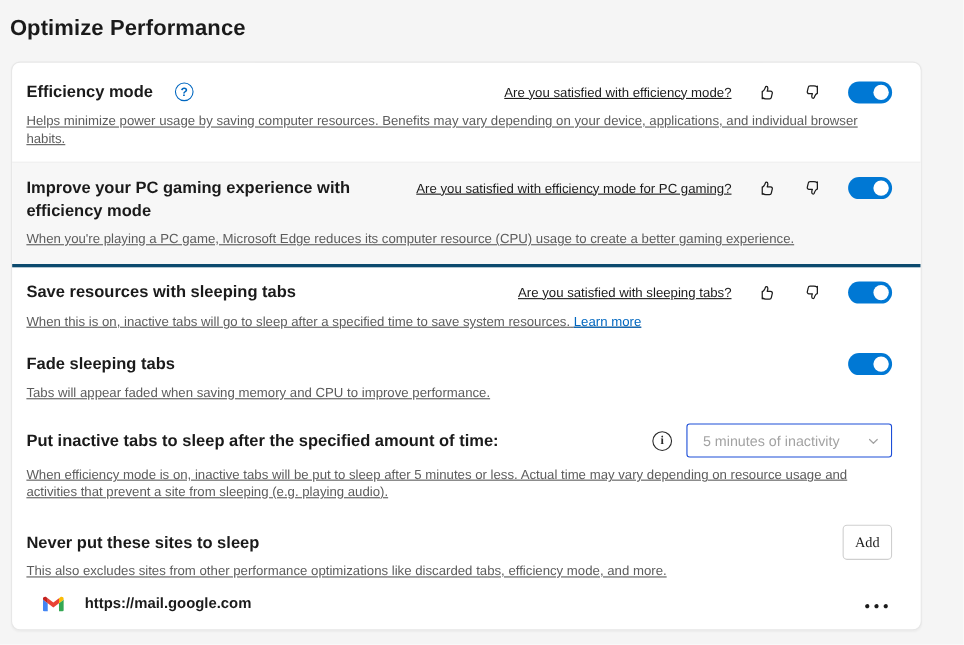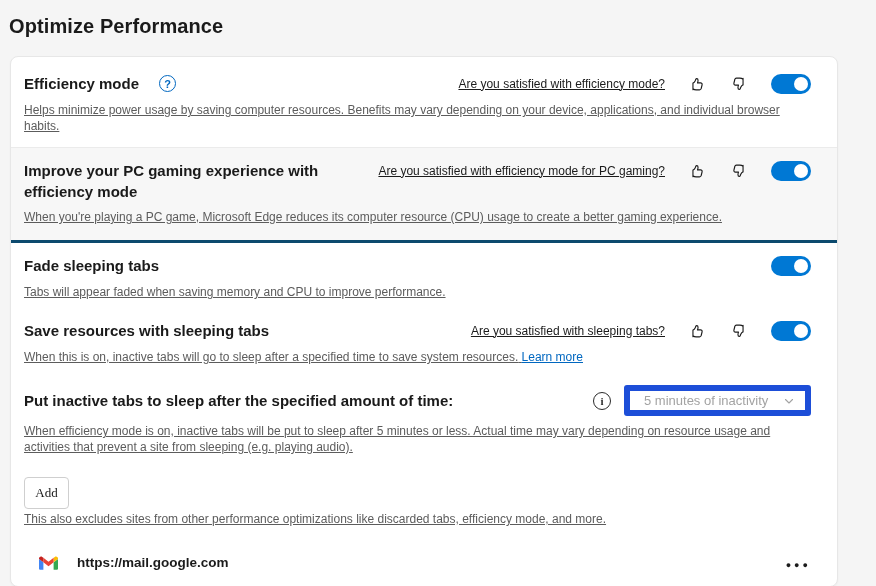--- a/index.html
+++ b/index.html
@@ -85,41 +85,41 @@
     width:18px; height:18px; border-radius:50%;
     border:1.4px solid #2b2b2b; color:#2b2b2b;
     font-size:11px; font-weight:600; font-family:"Liberation Serif", serif;
     display:inline-flex; align-items:center; justify-content:center;
     margin-right:13px;
   }
 
   
   .dropdown {
     width:187px; height:31px;
-    border:6px solid #1d4ed8; border-radius:3px;
+    border:1px solid #1d4ed8; border-radius:3px;
     background:#fff;
     display:flex; align-items:center; justify-content:space-between;
     padding:0 10px 0 14px;
     color:#a3a3a3; font-size:13px;
     cursor:default;
   }
   .dropdown svg { width:12px; height:12px; stroke:#a3a3a3; }
 
   
   .add-btn {
     min-width:45px; height:32px;
     background:#fff; border:1px solid #cfcfcf; border-radius:4px;
     font-size:13px; color:#1a1a1a; font-family:Liberation Serif, serif;
     cursor:pointer; padding:0 10px;
   }
 
   
   .site-row {
     display:flex; align-items:center;
-    margin:28px 26px 0 28px;
+    margin:14px 26px 0 28px;
     padding-bottom:16px;
   }
   .gmail-icon { width:19px; height:15px; display:block; }
   .site-url {
     margin-left:19px;
     font-size:13.5px; font-weight:600; color:#1b1b1b;
     flex:1;
   }
   .more-btn {
     background:none; border:none; cursor:pointer;
@@ -174,70 +174,71 @@
           </svg>
         </button>
         <button class="toggle" aria-checked="true"></button>
       </div>
     </div>
     <p class="desc" style="margin-top:7px">When you're playing a PC game, Microsoft Edge reduces its computer resource (CPU) usage to create a better gaming experience.</p>
   </div>
 
   <div class="section">
     <div class="section-head">
-      <span class="sec-title">Fade sleeping tabs</span>
-      <div class="controls">
-        <button class="toggle" aria-checked="true"></button>
-      </div>
-    </div>
-    <p class="desc">Tabs will appear faded when saving memory and CPU to improve performance.</p>
-  </div>
-
-  <div class="section">
-    <div class="section-head">
       <span class="sec-title">Save resources with sleeping tabs</span>
       <div class="controls">
         <span class="question">Are you satisfied with sleeping tabs?</span>
         <button class="thumb-btn" aria-label="thumbs up">
           <svg viewBox="0 0 24 24" fill="none" stroke="currentColor" stroke-width="1.5" stroke-linecap="round" stroke-linejoin="round">
             <path d="M6.6 10.6 V 19.6 M6.6 18.3 c1.2 1 2.6 1.5 4.2 1.5 h4.6 c1.1 0 2-.7 2.2-1.8 l1.2-5 c.3-1.3-.7-2.5-2-2.5 h-4.2 c.5-1.1.8-2.3.8-3.5 0-1.3-.8-2.2-1.8-2.2-.6 0-1 .4-1.2.9 l-.6 1.7 c-.6 1.5-1.7 2.8-3.2 3.7"></path>
           </svg>
         </button>
         <button class="thumb-btn thumb-down" aria-label="thumbs down">
           <svg viewBox="0 0 24 24" fill="none" stroke="currentColor" stroke-width="1.5" stroke-linecap="round" stroke-linejoin="round">
             <path d="M6.6 10.6 V 19.6 M6.6 18.3 c1.2 1 2.6 1.5 4.2 1.5 h4.6 c1.1 0 2-.7 2.2-1.8 l1.2-5 c.3-1.3-.7-2.5-2-2.5 h-4.2 c.5-1.1.8-2.3.8-3.5 0-1.3-.8-2.2-1.8-2.2-.6 0-1 .4-1.2.9 l-.6 1.7 c-.6 1.5-1.7 2.8-3.2 3.7"></path>
           </svg>
         </button>
         <button class="toggle" aria-checked="true"></button>
       </div>
     </div>
     <p class="desc">
       <span>When this is on, inactive tabs will go to sleep after a specified time to save system resources.</span>
       <a>Learn more</a>
     </p>
+  </div>
+
+  <div class="section">
+    <div class="section-head">
+      <span class="sec-title">Fade sleeping tabs</span>
+      <div class="controls">
+        <button class="toggle" aria-checked="true"></button>
+      </div>
+    </div>
+    <p class="desc">Tabs will appear faded when saving memory and CPU to improve performance.</p>
   </div>
 
   <div class="section">
     <div class="section-head center">
       <span class="sec-title">Put inactive tabs to sleep after the specified amount of time:</span>
       <div class="controls" style="height:31px">
         <span class="info-icon">i</span>
         <div class="dropdown" aria-disabled="true">
           <span>5 minutes of inactivity</span>
           <svg viewBox="0 0 24 24" fill="none" stroke-width="2.2" stroke-linecap="round" stroke-linejoin="round">
             <polyline points="5 9 12 16 19 9" stroke="#a3a3a3" fill="none"></polyline>
           </svg>
         </div>
       </div>
     </div>
     <p class="desc" style="margin-top:7px; max-width:766px">When efficiency mode is on, inactive tabs will be put to sleep after 5 minutes or less. Actual time may vary depending on resource usage and activities that prevent a site from sleeping (e.g. playing audio).</p>
   </div>
 
   <div class="section" style="padding-top:14px; padding-bottom:0">
     <div class="section-head center">
+      <span class="sec-title">Never put these sites to sleep</span>
       <button class="add-btn">Add</button>
     </div>
     <p class="desc" style="margin-top:2px">This also excludes sites from other performance optimizations like discarded tabs, efficiency mode, and more.</p>
   </div>
 
   <div class="site-row">
     <svg class="gmail-icon" viewBox="0 0 52 40">
       <path fill="#4285f4" d="M3.6 40h8.4V19.6L0 10.6v25.8C0 38.4 1.6 40 3.6 40z"></path>
       <path fill="#34a853" d="M40 40h8.4c2 0 3.6-1.6 3.6-3.6V10.6l-12 9V40z"></path>
       <path fill="#fbbc04" d="M40 7.3v12.3l12-9V9.1c0-4.5-5.2-7.1-8.8-4.4L40 7.3z"></path>

